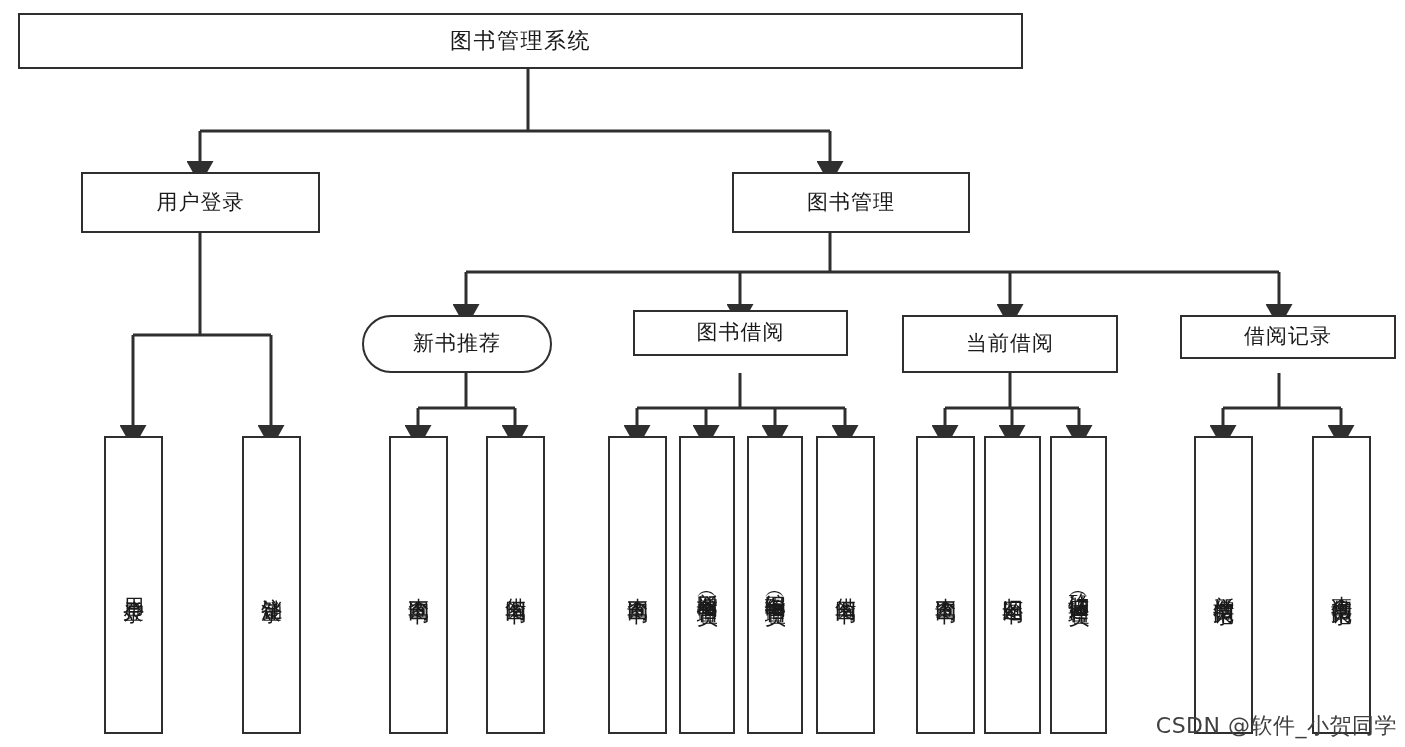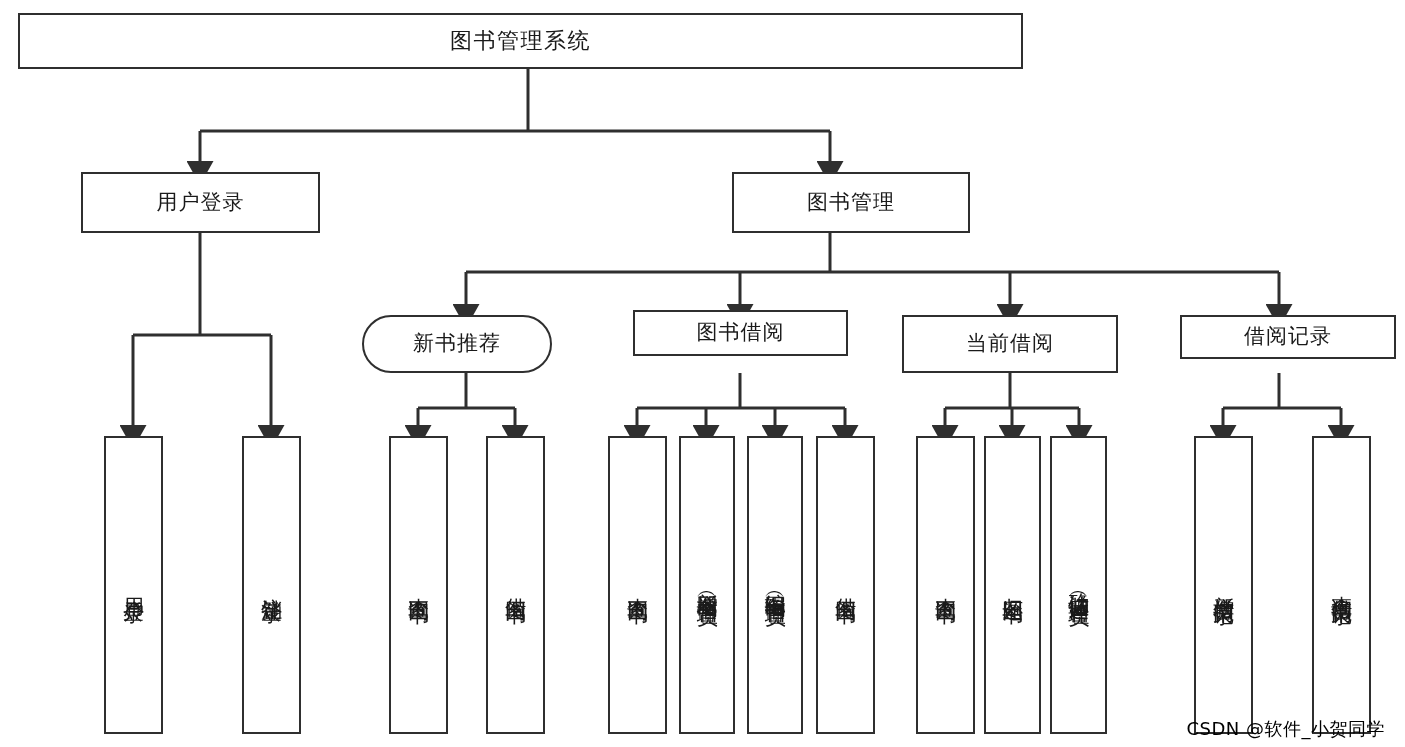--- a/index.html
+++ b/index.html
@@ -53,24 +53,24 @@
     padding: 6px 0;
   }
   .node-v .vtext {
     writing-mode: vertical-rl;
     text-orientation: upright;
     white-space: normal;
     max-height: 100%;
   }
   #watermark {
     position: absolute;
-    right: 20px;
+    right: 8px;
     bottom: 6px;
-    font-size: 18px;
-    color: #000000;
+    font-size: 22px;
+    color: #404040;
     letter-spacing: 0.5px;
     white-space: nowrap;
     pointer-events: none;
   }
 </style>
 </head>
 <body>
 
 <div id="diagram-root">
 

